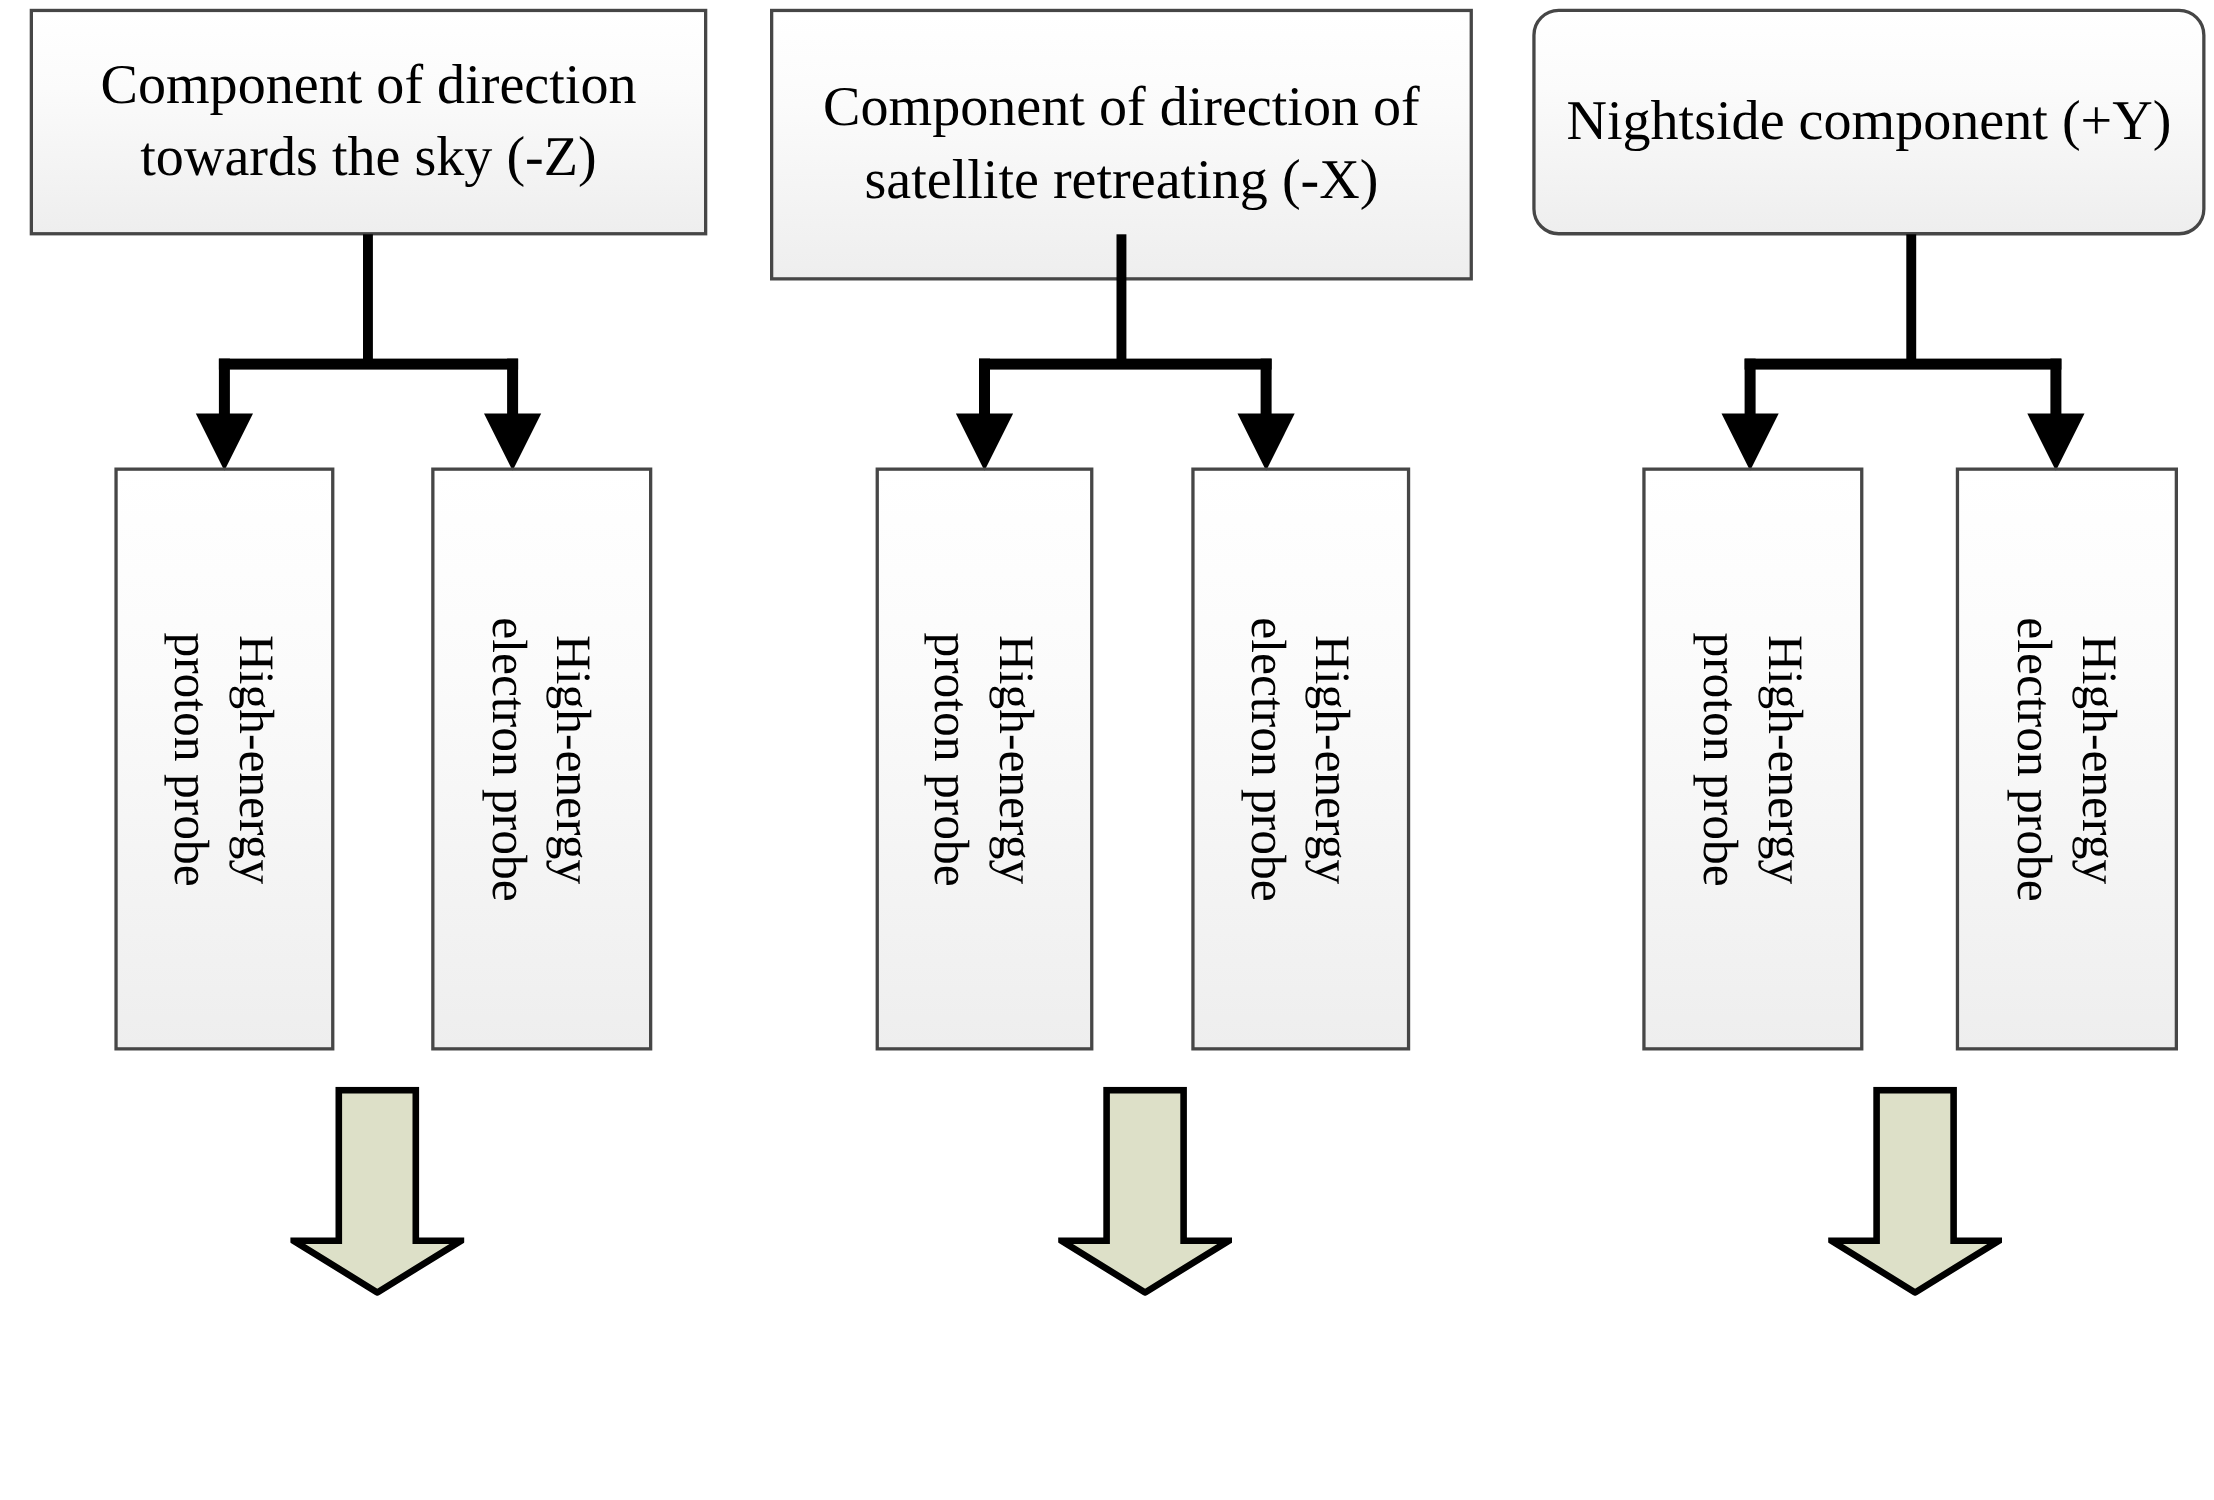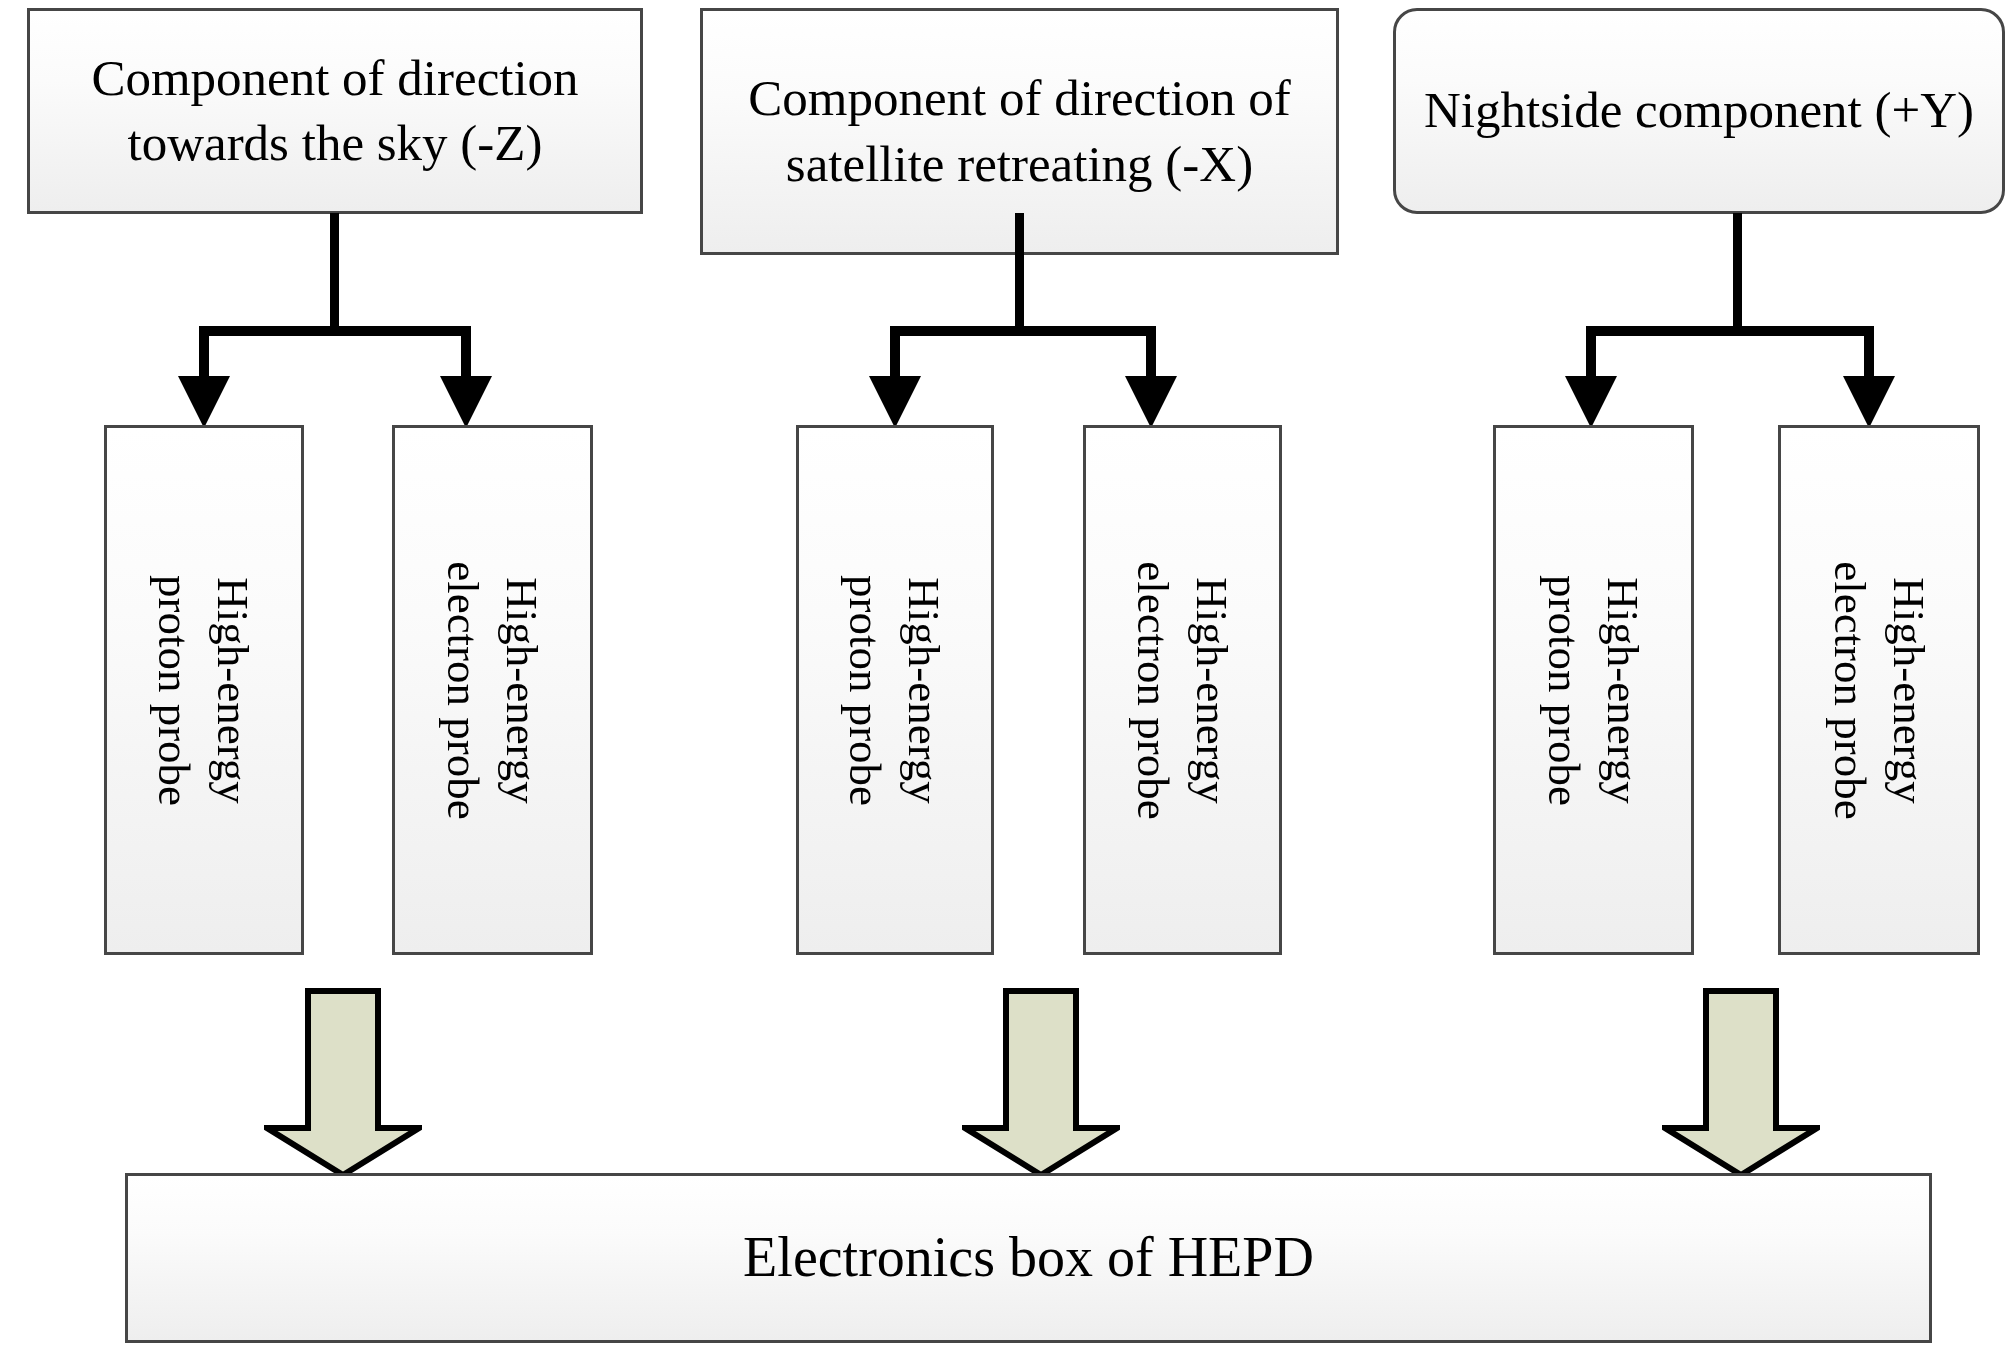--- a/index.html
+++ b/index.html
@@ -183,17 +183,14 @@
       <polygon points="44,3 114,3 114,140 155,140 79,187 3,140 44,140" fill="#dde0c8" stroke="#000000" stroke-width="6" stroke-linejoin="miter"></polygon>
     </svg>
   </div>
 
   <div class="block-arrow" style="left:1662px; top:988px;">
     <svg width="158" height="190" viewBox="0 0 158 190">
       <polygon points="44,3 114,3 114,140 155,140 79,187 3,140 44,140" fill="#dde0c8" stroke="#000000" stroke-width="6" stroke-linejoin="miter"></polygon>
     </svg>
   </div>
 
-  <div class="box bottom-box" style="left:125px; top:1173px; width:1807px; height:170px;">
-    <div class="label nosel">Electronics box of HEPD</div>
-  </div>
 
 </div>
 
 </body></html>

